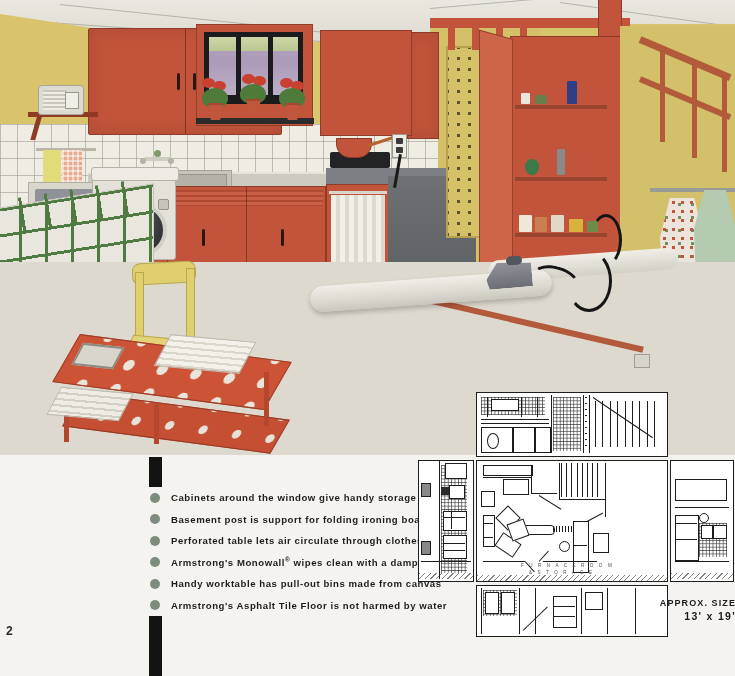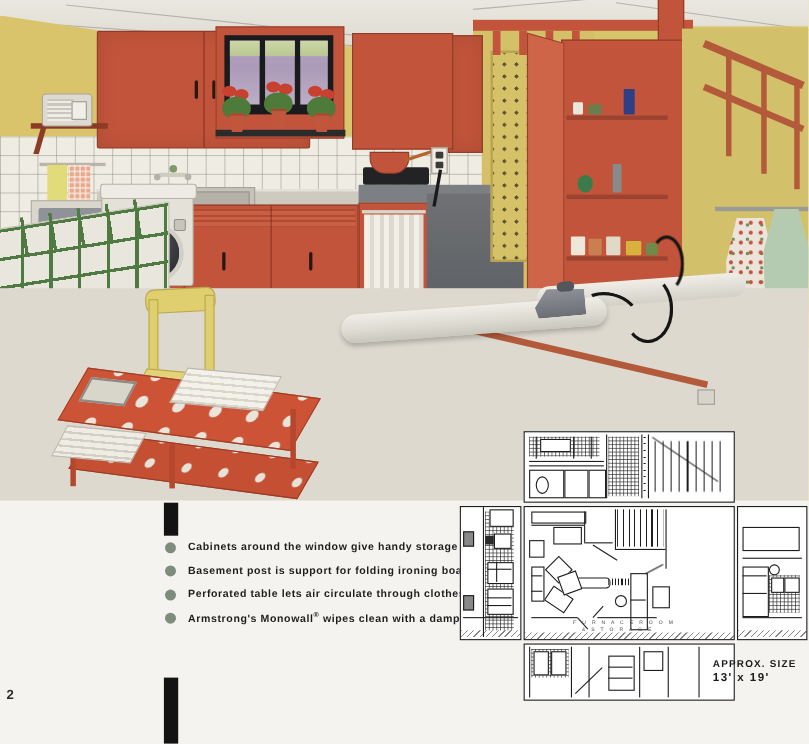--- a/index.html
+++ b/index.html
@@ -238,21 +238,21 @@
     background-size:3.4px 3.4px;}
   .pstair{position:absolute;background:repeating-linear-gradient(to right,#1d1d1d 0 1px,transparent 1px 7.4px);}
   .pstair-v{position:absolute;background:repeating-linear-gradient(to bottom,#1d1d1d 0 1px,transparent 1px 6px);}
   .pfill{position:absolute;border:1px solid #1d1d1d;background:#fff;}
   .pdark{position:absolute;background:#2b2b2b;}
   .pcirc{position:absolute;border:1px solid #1d1d1d;border-radius:50%;}
   .plabel{position:absolute;font-size:4.6px;letter-spacing:2.1px;color:#4a4a4a;white-space:nowrap;}
   .pzig{position:absolute;height:6px;width:100%;
     background-image:repeating-linear-gradient(135deg,#1d1d1d 0 .8px,transparent .8px 4px);opacity:.55;}
 
-  .approx{position:absolute;left:648px;top:598px;width:88px;text-align:left;}
+  .approx{position:absolute;left:648px;top:598px;width:88px;text-align:right;}
   .approx .l1{font-size:9px;font-weight:700;letter-spacing:1.1px;color:#1b1b1b;}
   .approx .l2{font-size:10.5px;font-weight:700;letter-spacing:1.3px;color:#1b1b1b;margin-top:2px;}
 </style>
 </head>
 <body>
 
 <div class="page">
 
   <div class="illo">
 
@@ -456,20 +456,28 @@
       <span class="dot"></span>
       <span class="btxt">Basement post is support for folding ironing board</span>
     </div>
     <div class="brow">
       <span class="dot"></span>
       <span class="btxt">Perforated table lets air circulate through clothes</span>
     </div>
     <div class="brow">
       <span class="dot"></span>
       <span class="btxt">Armstrong's Monowall<sup>®</sup> wipes clean with a damp cloth</span>
+    </div>
+    <div class="brow">
+      <span class="dot"></span>
+      <span class="btxt">Handy worktable has pull-out bins made from canvas</span>
+    </div>
+    <div class="brow">
+      <span class="dot"></span>
+      <span class="btxt">Armstrong's Asphalt Tile Floor is not harmed by water</span>
     </div>
   </div>
 
   <div class="pagenum">2</div>
 
   <div class="plan">
 
     <div class="pbox pb-top">
       <div class="pgrid" style="left:4px;top:4px;width:64px;height:18px;"></div>
       <div class="pfill" style="left:14px;top:6px;width:26px;height:10px;"></div>

